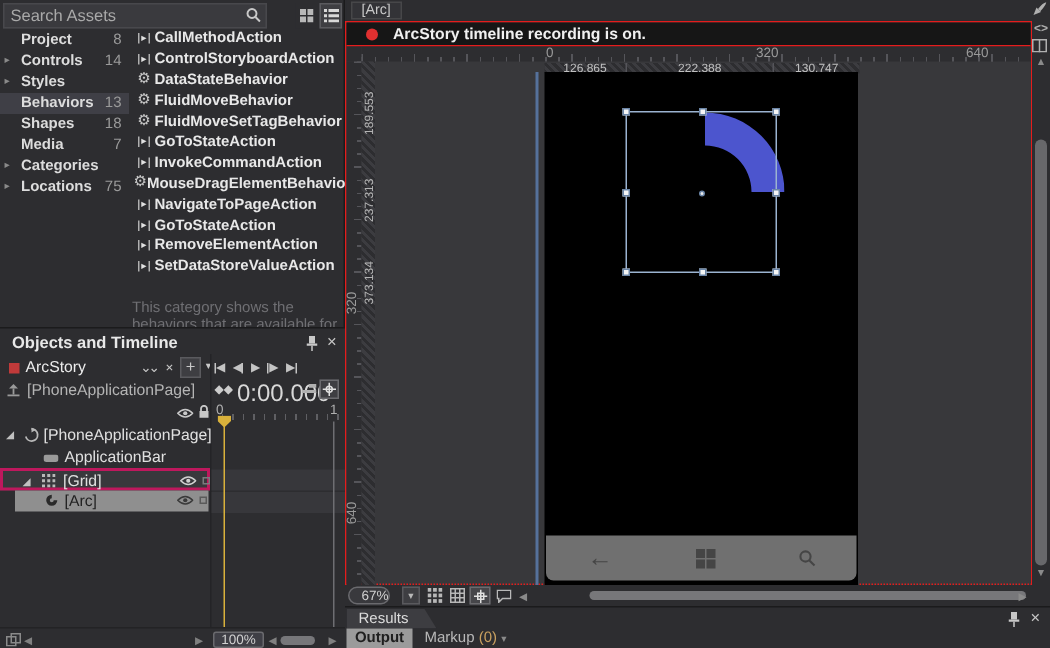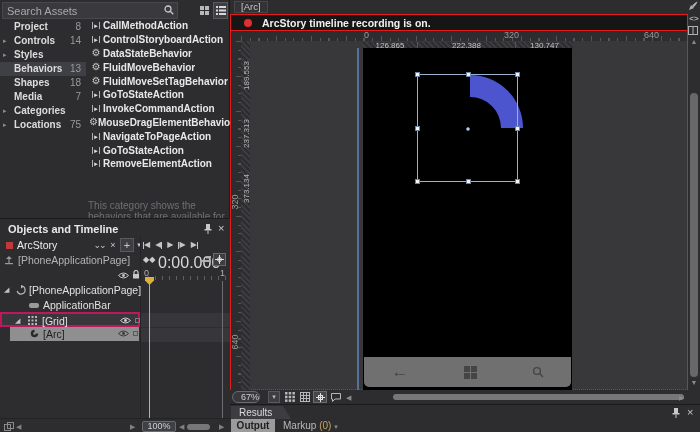--- a/index.html
+++ b/index.html
@@ -296,20 +296,26 @@
             <span class="bi-action">▸</span>
           </span>
           <span class="item-label">GoToStateAction</span>
         </div>
         <div class="item-row">
           <span class="item-icon-slot">
             <span class="bi-action">▸</span>
           </span>
           <span class="item-label">RemoveElementAction</span>
         </div>
+        <div class="item-row">
+          <span class="item-icon-slot">
+            <span class="bi-action">▸</span>
+          </span>
+          <span class="item-label">SetDataStoreValueAction</span>
+        </div>
       </div>
     <div class="assets-desc">This category shows the behaviors that are available for use in your project.</div>
 
     <div class="obj-panel">
       <div class="obj-header">
         <span class="obj-title">Objects and Timeline</span>
         <span class="obj-pin">
           <svg width="8" height="10" viewBox="0 0 8 10">
               <rect x="2" y="0" width="4" height="5" fill="#c8c8c8"></rect>
               <rect x="0.5" y="5" width="7" height="1.5" fill="#c8c8c8"></rect>

